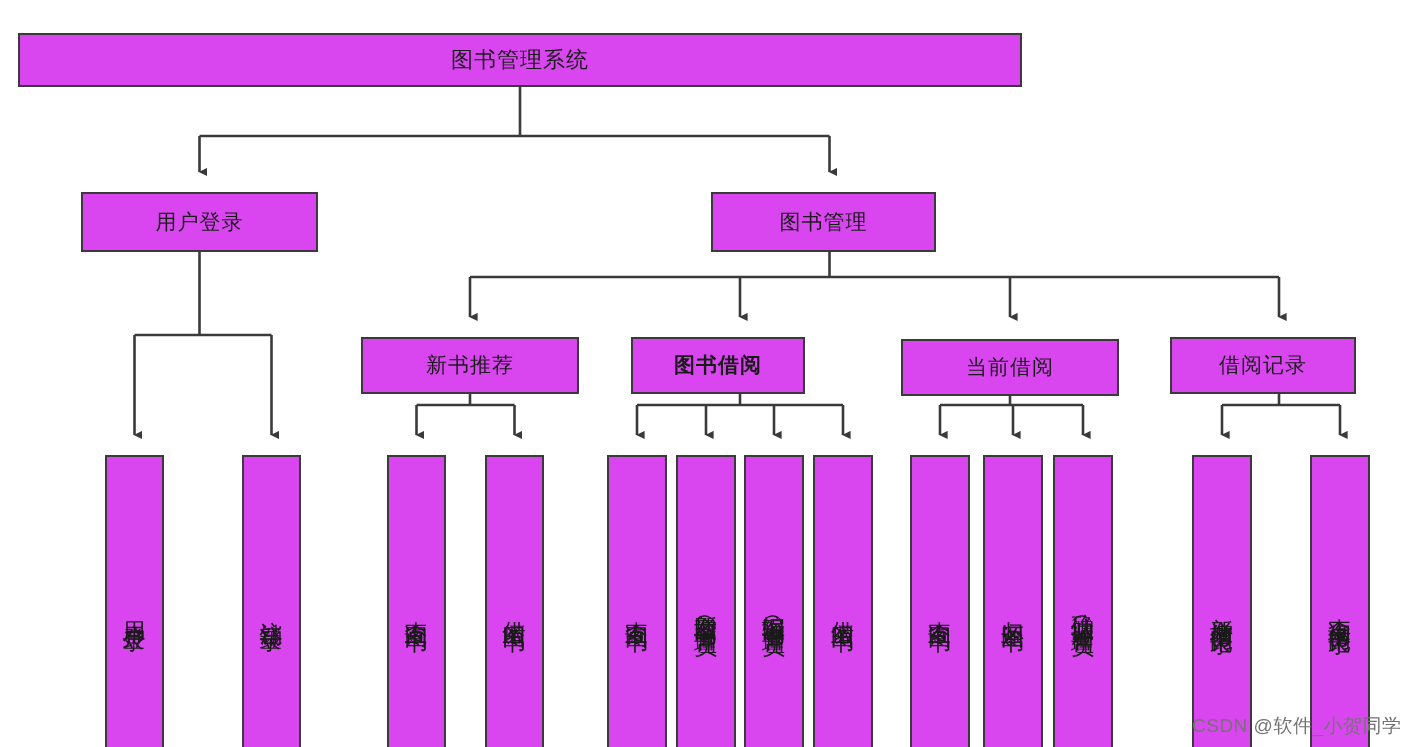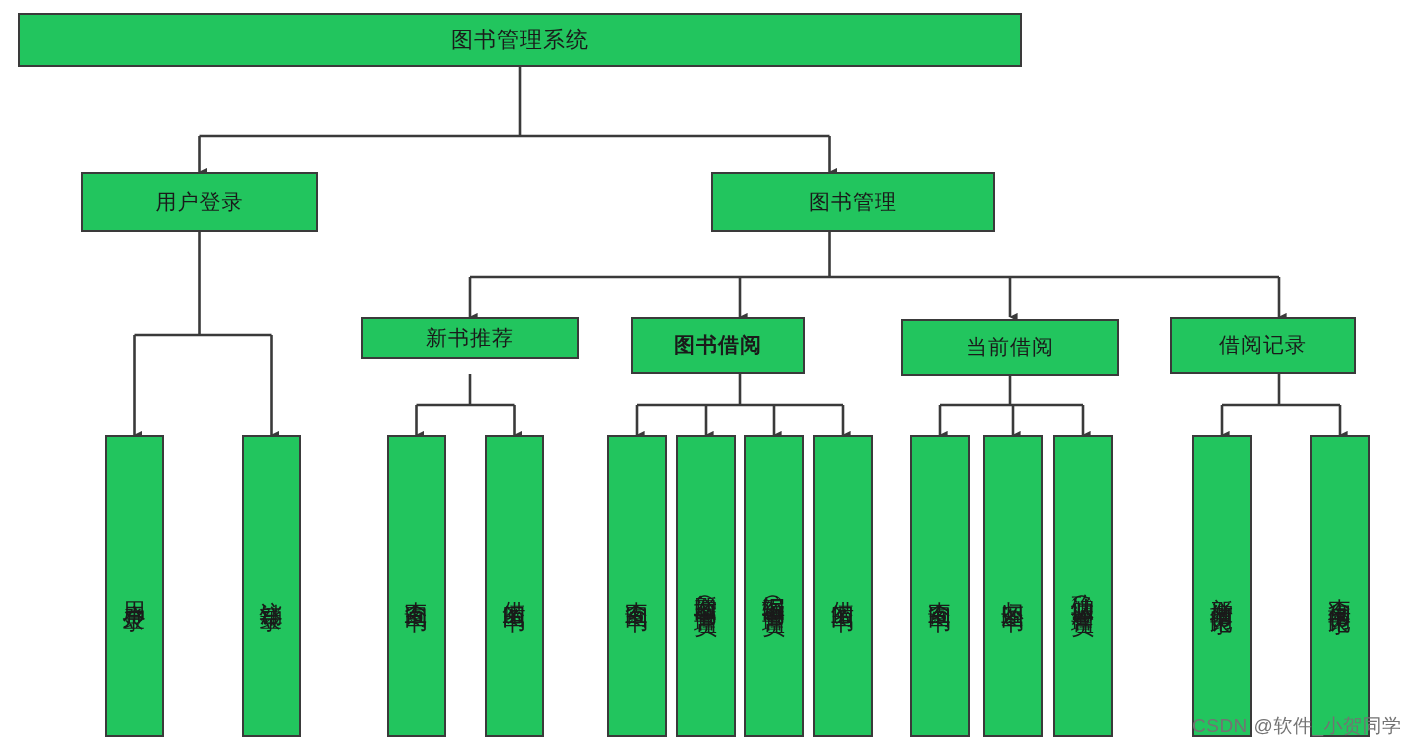--- a/index.html
+++ b/index.html
@@ -21,26 +21,27 @@
     position: absolute;
     left: 0;
     top: 0;
     width: 1405px;
     height: 747px;
     pointer-events: none;
   }
   .node {
     position: absolute;
     box-sizing: border-box;
-    background: #22c55e;
+    background: #d946ef;
     border: 2px solid #3a3a3a;
     display: flex;
     align-items: center;
     justify-content: center;
     color: #1a1a1a;
+    margin-top: 20px;
   }
   .node .label {
     display: block;
     text-align: center;
     line-height: 1.18;
     white-space: pre-line;
   }
   .node.horizontal .label {
     font-size: 21px;
     letter-spacing: 1px;
@@ -119,24 +120,24 @@
       </g>
   </svg>
 
   <div id="nodes">
       <div class="node horizontal root" style="left: 18px; top: 13px; width: 1004px; height: 54px;">
         <span class="label">图书管理系统</span>
       </div>
       <div class="node horizontal" style="left: 81px; top: 172px; width: 237px; height: 60px;">
         <span class="label">用户登录</span>
       </div>
-      <div class="node horizontal" style="left: 711px; top: 172px; width: 284px; height: 60px;">
+      <div class="node horizontal" style="left: 711px; top: 172px; width: 225px; height: 60px;">
         <span class="label">图书管理</span>
       </div>
-      <div class="node horizontal" style="left: 361px; top: 317px; width: 218px; height: 42px;">
+      <div class="node horizontal" style="left: 361px; top: 317px; width: 218px; height: 57px;">
         <span class="label">新书推荐</span>
       </div>
       <div class="node horizontal" style="left: 631px; top: 317px; width: 174px; height: 57px; font-weight: bold;">
         <span class="label">图书借阅</span>
       </div>
       <div class="node horizontal" style="left: 901px; top: 319px; width: 218px; height: 57px;">
         <span class="label">当前借阅</span>
       </div>
       <div class="node horizontal" style="left: 1170px; top: 317px; width: 186px; height: 57px;">
         <span class="label">借阅记录</span>

